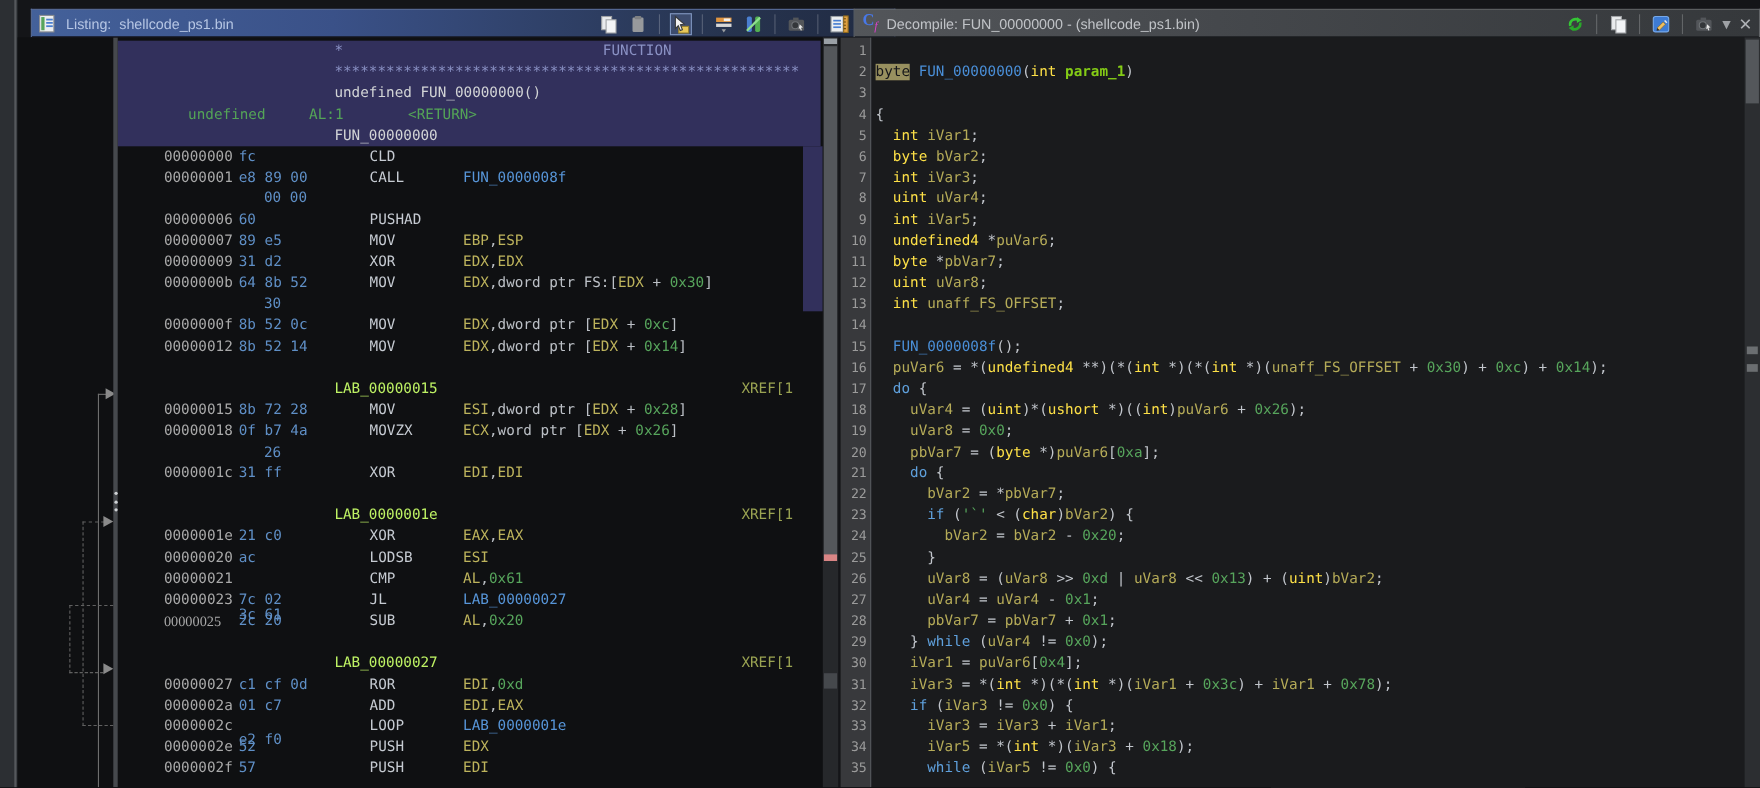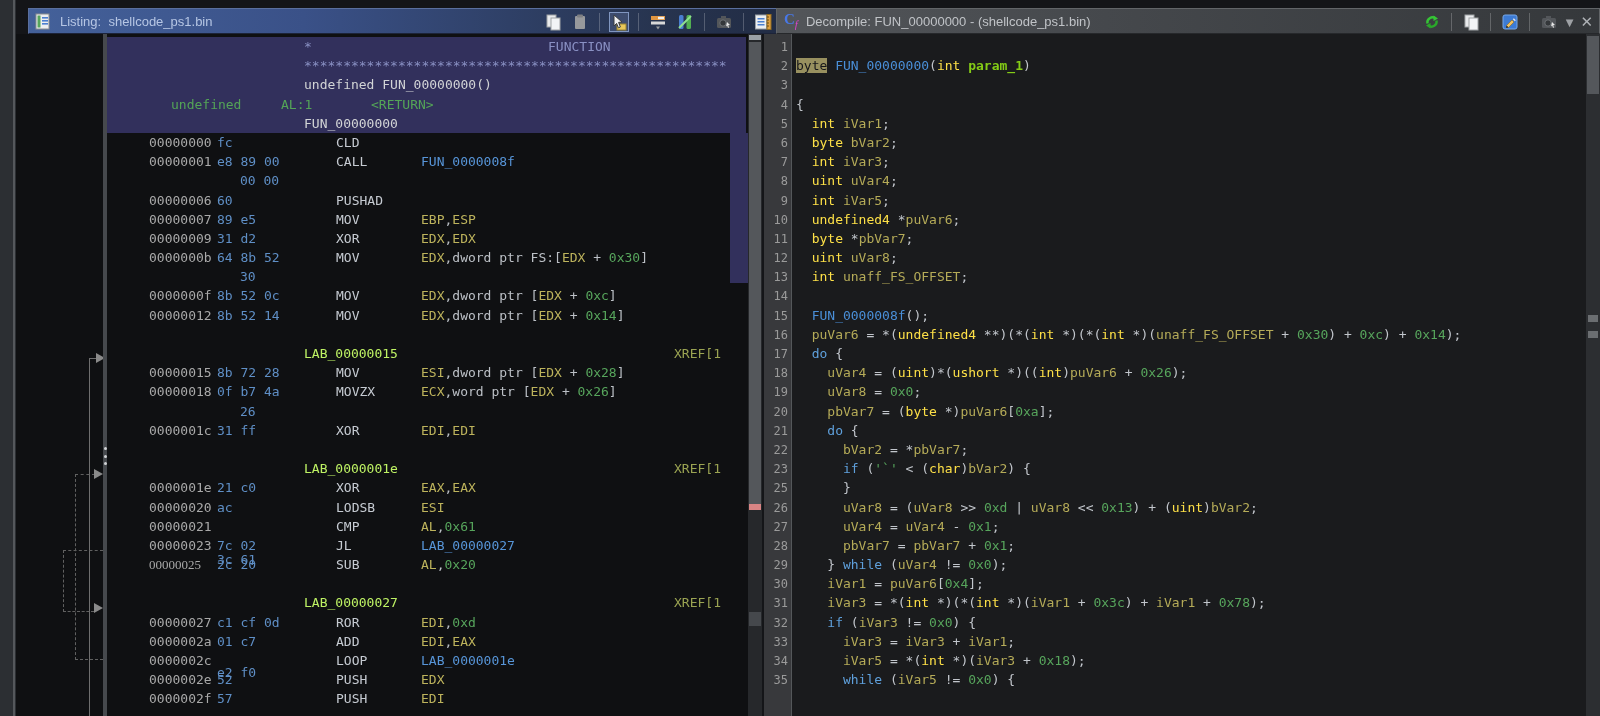--- a/index.html
+++ b/index.html
@@ -283,20 +283,21 @@
         <div class="drow"><span class="dnum">14</span><span class="dcode"></span></div>
         <div class="drow"><span class="dnum">15</span><span class="dcode"><span class="d-p">  </span><span class="d-f">FUN_0000008f</span><span class="d-p">();</span></span></div>
         <div class="drow"><span class="dnum">16</span><span class="dcode"><span class="d-p">  </span><span class="d-v">puVar6</span><span class="d-p"> = *(</span><span class="d-t">undefined4</span><span class="d-p"> **)(*(</span><span class="d-t">int</span><span class="d-p"> *)(*(</span><span class="d-t">int</span><span class="d-p"> *)(</span><span class="d-v">unaff_FS_OFFSET</span><span class="d-p"> + </span><span class="d-n">0x30</span><span class="d-p">) + </span><span class="d-n">0xc</span><span class="d-p">) + </span><span class="d-n">0x14</span><span class="d-p">);</span></span></div>
         <div class="drow"><span class="dnum">17</span><span class="dcode"><span class="d-p">  </span><span class="d-k">do</span><span class="d-p"> {</span></span></div>
         <div class="drow"><span class="dnum">18</span><span class="dcode"><span class="d-p">    </span><span class="d-v">uVar4</span><span class="d-p"> = (</span><span class="d-t">uint</span><span class="d-p">)*(</span><span class="d-t">ushort</span><span class="d-p"> *)((</span><span class="d-t">int</span><span class="d-p">)</span><span class="d-v">puVar6</span><span class="d-p"> + </span><span class="d-n">0x26</span><span class="d-p">);</span></span></div>
         <div class="drow"><span class="dnum">19</span><span class="dcode"><span class="d-p">    </span><span class="d-v">uVar8</span><span class="d-p"> = </span><span class="d-n">0x0</span><span class="d-p">;</span></span></div>
         <div class="drow"><span class="dnum">20</span><span class="dcode"><span class="d-p">    </span><span class="d-v">pbVar7</span><span class="d-p"> = (</span><span class="d-t">byte</span><span class="d-p"> *)</span><span class="d-v">puVar6</span><span class="d-p">[</span><span class="d-n">0xa</span><span class="d-p">];</span></span></div>
         <div class="drow"><span class="dnum">21</span><span class="dcode"><span class="d-p">    </span><span class="d-k">do</span><span class="d-p"> {</span></span></div>
         <div class="drow"><span class="dnum">22</span><span class="dcode"><span class="d-p">      </span><span class="d-v">bVar2</span><span class="d-p"> = *</span><span class="d-v">pbVar7</span><span class="d-p">;</span></span></div>
         <div class="drow"><span class="dnum">23</span><span class="dcode"><span class="d-p">      </span><span class="d-k">if</span><span class="d-p"> (</span><span class="d-n">'`'</span><span class="d-p"> &lt; (</span><span class="d-t">char</span><span class="d-p">)</span><span class="d-v">bVar2</span><span class="d-p">) {</span></span></div>
+        <div class="drow"><span class="dnum">24</span><span class="dcode"><span class="d-p">        </span><span class="d-v">bVar2</span><span class="d-p"> = </span><span class="d-v">bVar2</span><span class="d-p"> - </span><span class="d-n">0x20</span><span class="d-p">;</span></span></div>
         <div class="drow"><span class="dnum">25</span><span class="dcode"><span class="d-p">      }</span></span></div>
         <div class="drow"><span class="dnum">26</span><span class="dcode"><span class="d-p">      </span><span class="d-v">uVar8</span><span class="d-p"> = (</span><span class="d-v">uVar8</span><span class="d-p"> &gt;&gt; </span><span class="d-n">0xd</span><span class="d-p"> | </span><span class="d-v">uVar8</span><span class="d-p"> &lt;&lt; </span><span class="d-n">0x13</span><span class="d-p">) + (</span><span class="d-t">uint</span><span class="d-p">)</span><span class="d-v">bVar2</span><span class="d-p">;</span></span></div>
         <div class="drow"><span class="dnum">27</span><span class="dcode"><span class="d-p">      </span><span class="d-v">uVar4</span><span class="d-p"> = </span><span class="d-v">uVar4</span><span class="d-p"> - </span><span class="d-n">0x1</span><span class="d-p">;</span></span></div>
         <div class="drow"><span class="dnum">28</span><span class="dcode"><span class="d-p">      </span><span class="d-v">pbVar7</span><span class="d-p"> = </span><span class="d-v">pbVar7</span><span class="d-p"> + </span><span class="d-n">0x1</span><span class="d-p">;</span></span></div>
         <div class="drow"><span class="dnum">29</span><span class="dcode"><span class="d-p">    } </span><span class="d-k">while</span><span class="d-p"> (</span><span class="d-v">uVar4</span><span class="d-p"> != </span><span class="d-n">0x0</span><span class="d-p">);</span></span></div>
         <div class="drow"><span class="dnum">30</span><span class="dcode"><span class="d-p">    </span><span class="d-v">iVar1</span><span class="d-p"> = </span><span class="d-v">puVar6</span><span class="d-p">[</span><span class="d-n">0x4</span><span class="d-p">];</span></span></div>
         <div class="drow"><span class="dnum">31</span><span class="dcode"><span class="d-p">    </span><span class="d-v">iVar3</span><span class="d-p"> = *(</span><span class="d-t">int</span><span class="d-p"> *)(*(</span><span class="d-t">int</span><span class="d-p"> *)(</span><span class="d-v">iVar1</span><span class="d-p"> + </span><span class="d-n">0x3c</span><span class="d-p">) + </span><span class="d-v">iVar1</span><span class="d-p"> + </span><span class="d-n">0x78</span><span class="d-p">);</span></span></div>
         <div class="drow"><span class="dnum">32</span><span class="dcode"><span class="d-p">    </span><span class="d-k">if</span><span class="d-p"> (</span><span class="d-v">iVar3</span><span class="d-p"> != </span><span class="d-n">0x0</span><span class="d-p">) {</span></span></div>
         <div class="drow"><span class="dnum">33</span><span class="dcode"><span class="d-p">      </span><span class="d-v">iVar3</span><span class="d-p"> = </span><span class="d-v">iVar3</span><span class="d-p"> + </span><span class="d-v">iVar1</span><span class="d-p">;</span></span></div>
         <div class="drow"><span class="dnum">34</span><span class="dcode"><span class="d-p">      </span><span class="d-v">iVar5</span><span class="d-p"> = *(</span><span class="d-t">int</span><span class="d-p"> *)(</span><span class="d-v">iVar3</span><span class="d-p"> + </span><span class="d-n">0x18</span><span class="d-p">);</span></span></div>

